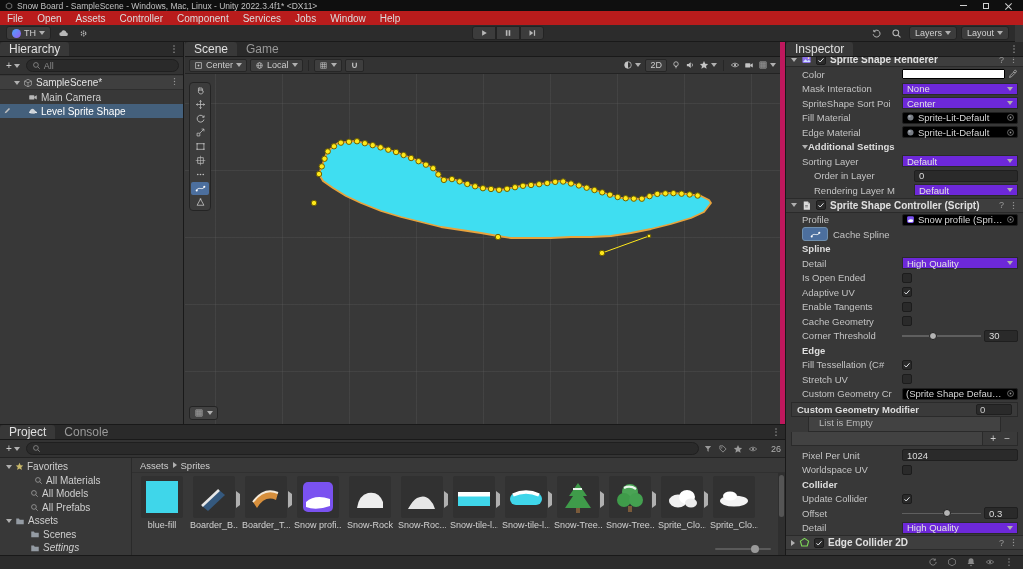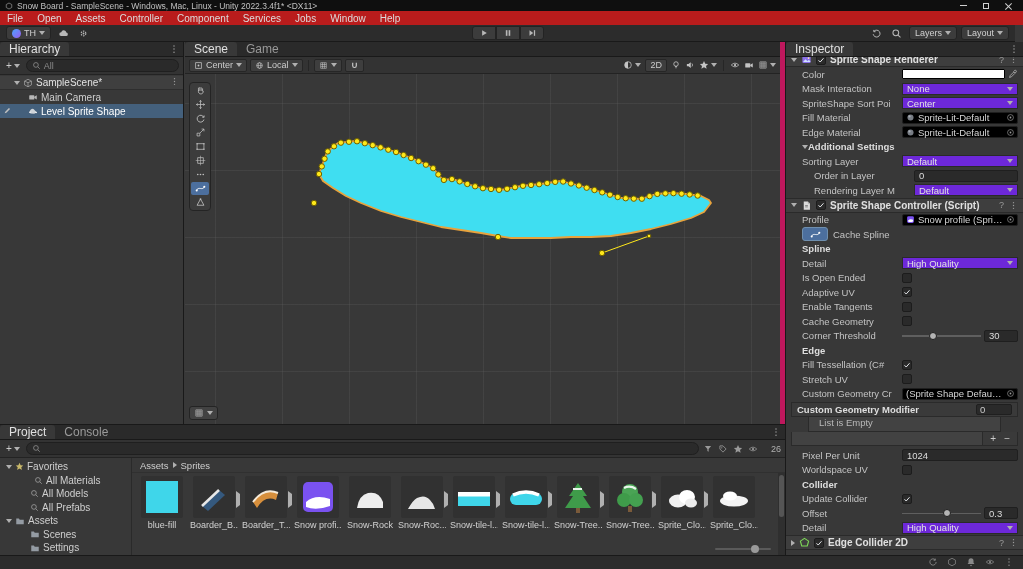--- a/index.html
+++ b/index.html
@@ -1030,21 +1030,21 @@
         </div>
         <div class="p-row" style="padding-left: 20px;">
           <span style="width:7px;flex:none"></span>
           <span class="icon">
             <svg width="10" height="10" viewBox="0 0 16 16">
               <path d="M2 4 h4.2 l1.4 1.8 H14 v7.2 H2 z" fill="#949ba3"></path>
             </svg>
           </span>
           <span>Scenes</span>
         </div>
-        <div class="p-row" style="padding-left: 20px;">
+        <div class="p-row" style="padding-left: 20px; font-style: italic;">
           <span style="width:7px;flex:none"></span>
           <span class="icon">
             <svg width="10" height="10" viewBox="0 0 16 16">
               <path d="M2 4 h4.2 l1.4 1.8 H14 v7.2 H2 z" fill="#949ba3"></path>
             </svg>
           </span>
           <span>Settings</span>
         </div>
         <div class="p-row sel" style="padding-left: 20px;">
           <span style="width:7px;flex:none"></span>

